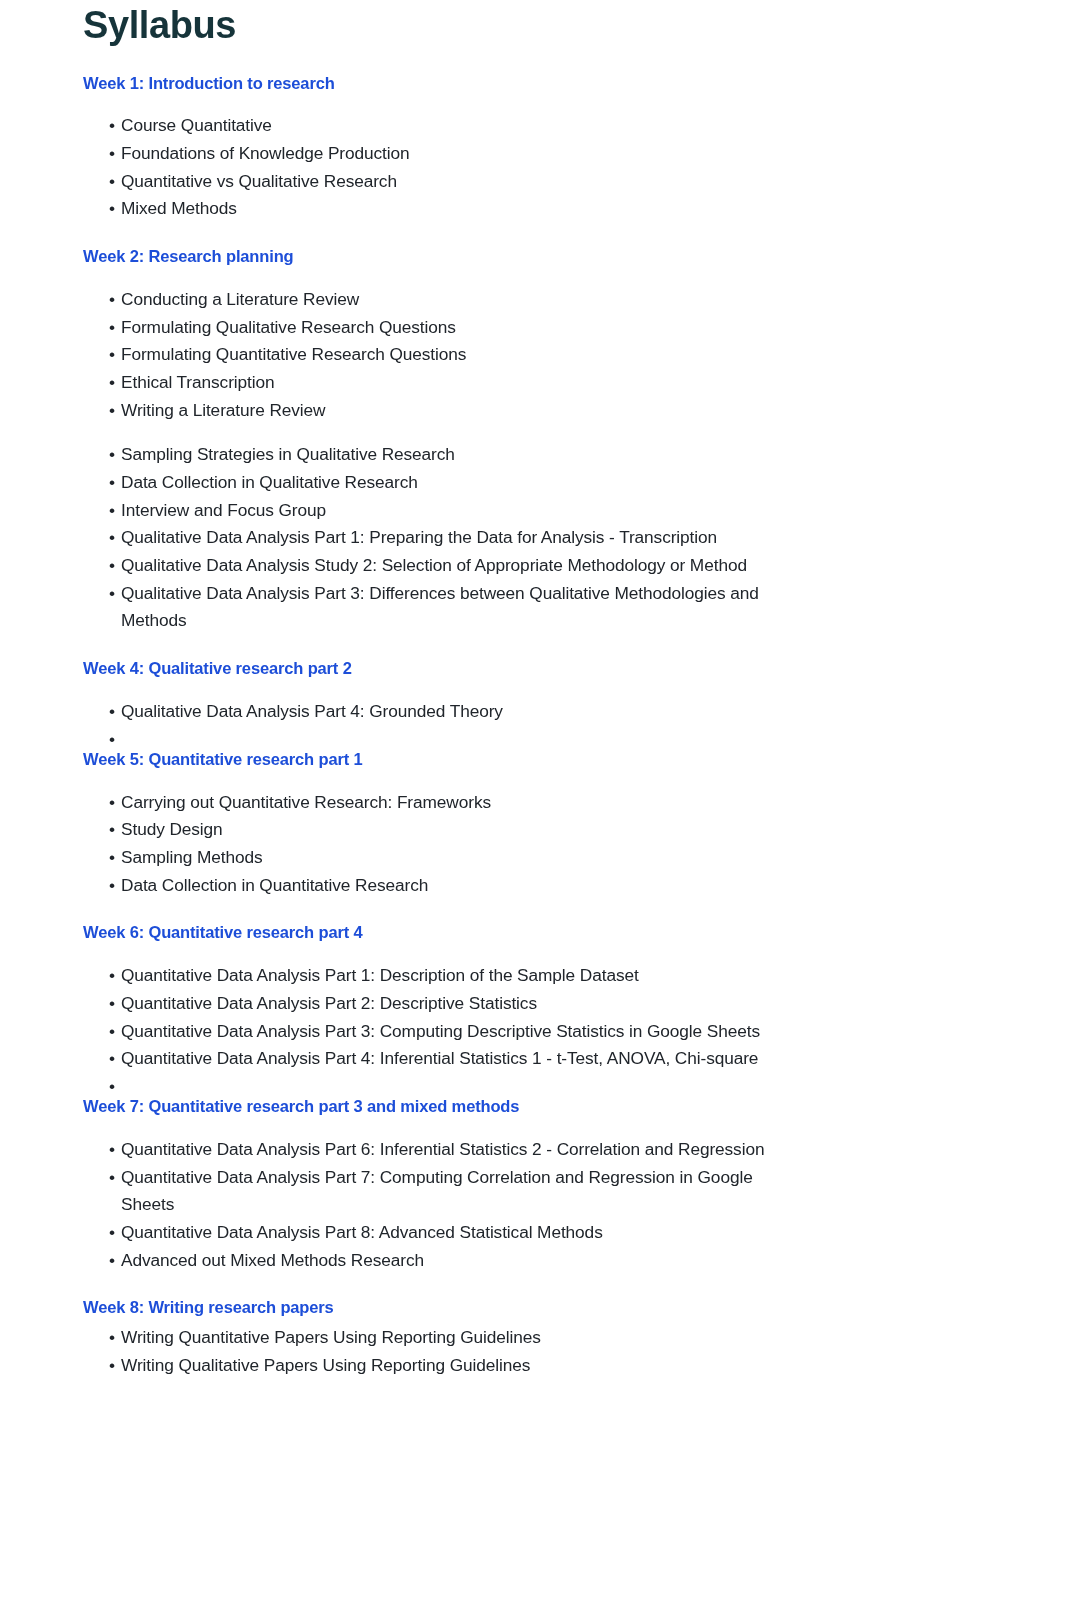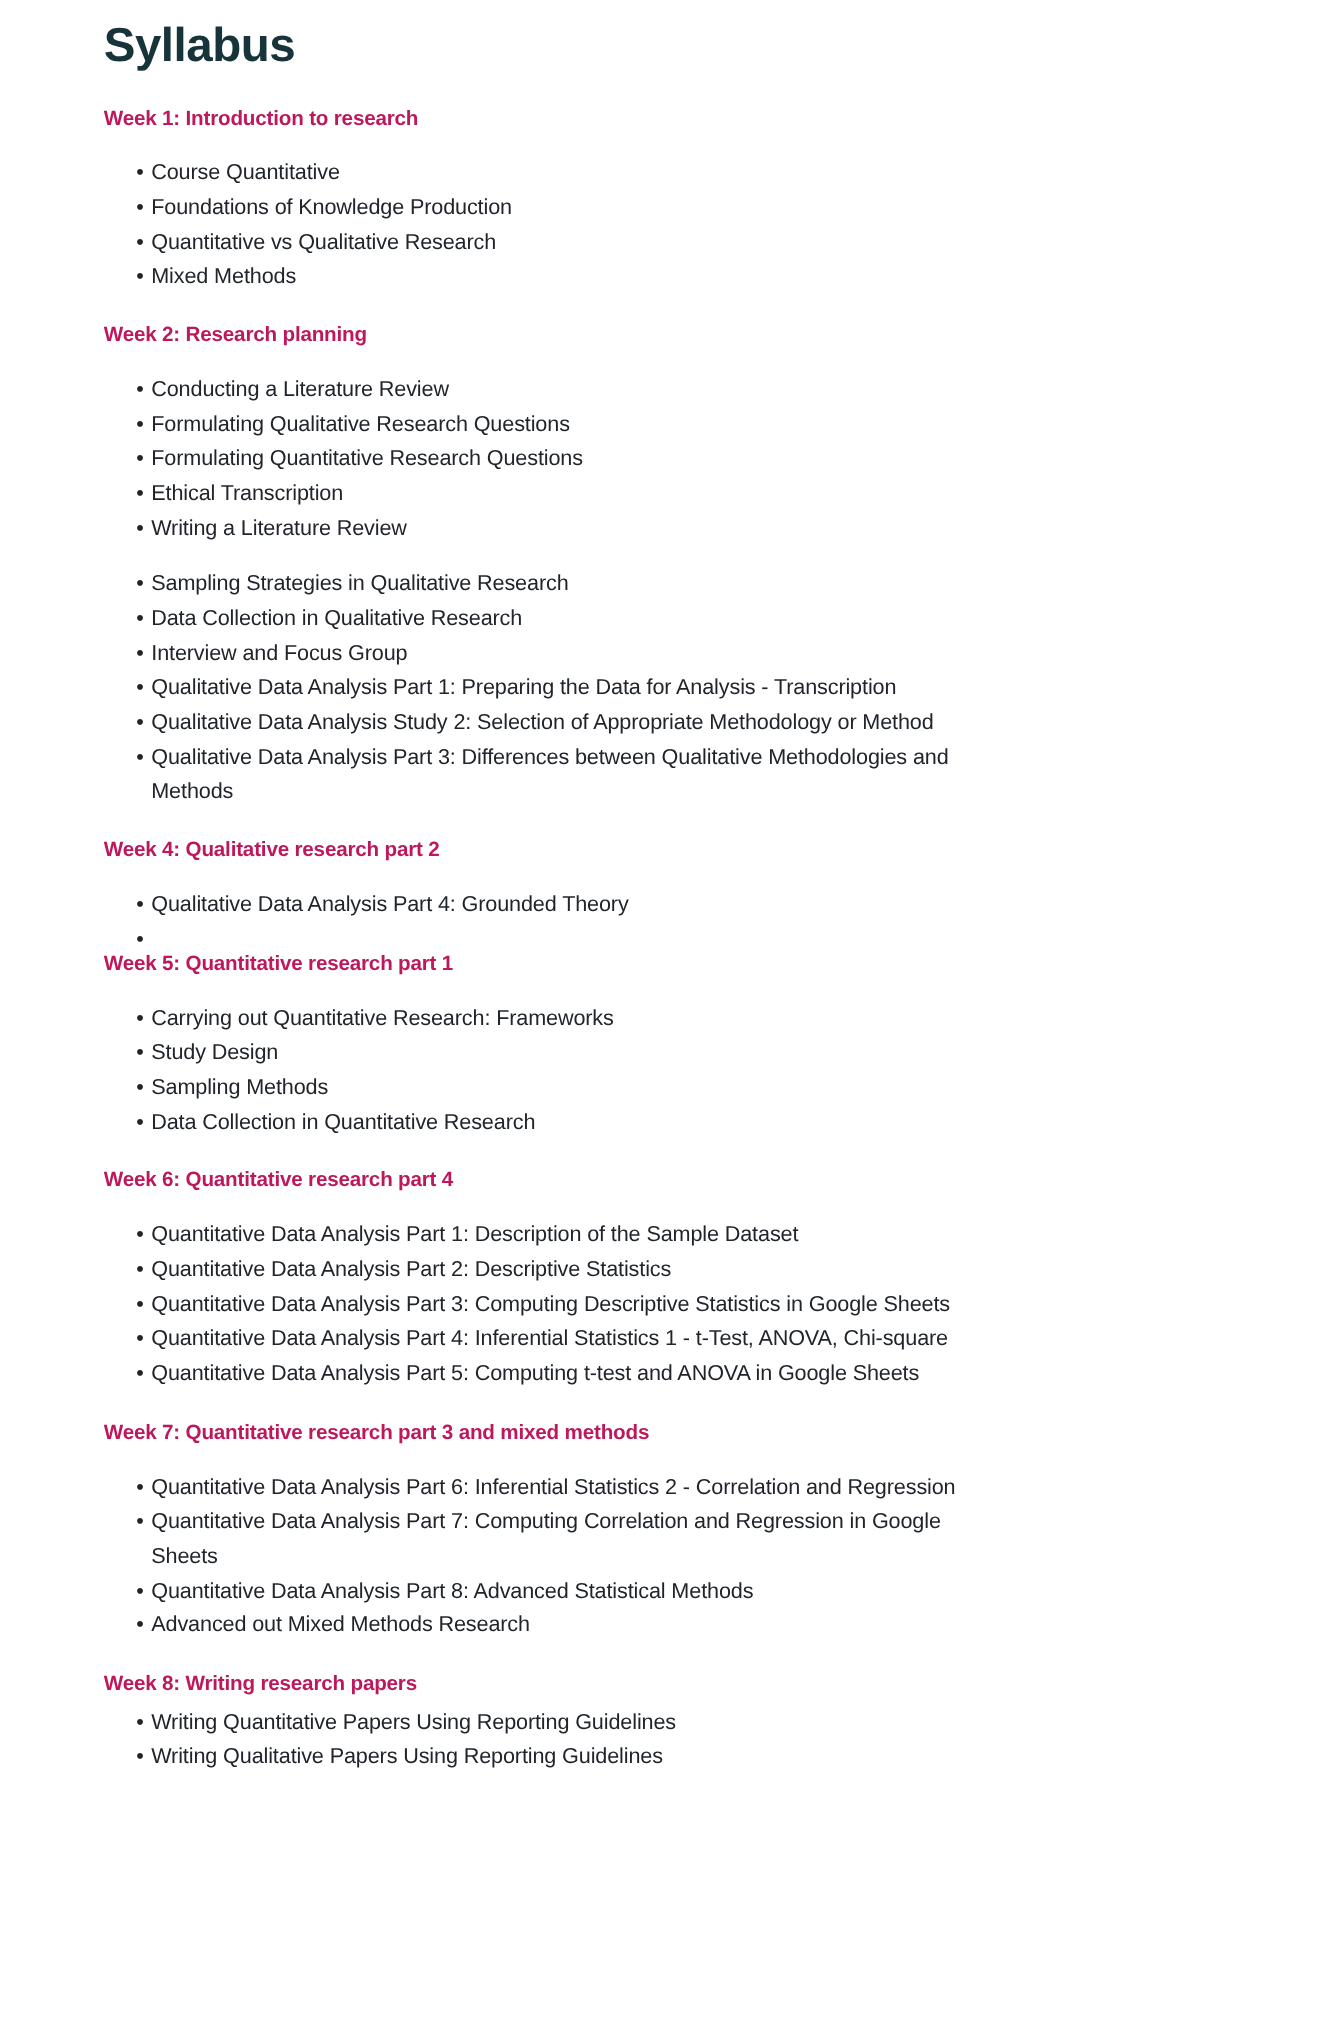--- a/index.html
+++ b/index.html
@@ -18,30 +18,30 @@
     padding: 0 0 0 83px;
     box-sizing: border-box;
     width: 1065px;
   }
   .doc-title {
     font-size: 38px;
     font-weight: bold;
     color: #16343a;
     letter-spacing: -0.4px;
     margin: 0;
-    padding-top: 14px;
+    padding-top: 2px;
     line-height: 1.25;
   }
   .week-block {
     margin: 0;
   }
   .week-heading {
     font-size: 16.5px;
     font-weight: bold;
-    color: #be185d;
+    color: #1d4ed8;
     margin: 0;
     padding-top: 22px;
     line-height: 1.45;
     letter-spacing: -0.15px;
   }
   .week-block.tight .week-heading {
     padding-top: 22px;
   }
   .topic-list {
     list-style: none;
@@ -122,21 +122,21 @@
           <li class="topic-item"><span class="bullet">•</span><span>Data Collection in Quantitative Research</span></li>
         </ul>
       </section>
       <section class="week-block">
         <h2 class="week-heading">Week 6: Quantitative research part 4</h2>
         <ul class="topic-list">
           <li class="topic-item"><span class="bullet">•</span><span>Quantitative Data Analysis Part 1: Description of the Sample Dataset</span></li>
           <li class="topic-item"><span class="bullet">•</span><span>Quantitative Data Analysis Part 2: Descriptive Statistics</span></li>
           <li class="topic-item"><span class="bullet">•</span><span>Quantitative Data Analysis Part 3: Computing Descriptive Statistics in Google Sheets</span></li>
           <li class="topic-item"><span class="bullet">•</span><span>Quantitative Data Analysis Part 4: Inferential Statistics 1 - t-Test, ANOVA, Chi-square</span></li>
-          <li class="topic-item"><span class="bullet">•</span><span>Quantitative Data Analysis Part 5: Computing t-test and ANOVA in Google Sheets</span></li>
+          <li class="topic-item"><span class="bullet">•</span></li>
         </ul>
       </section>
       <section class="week-block">
         <h2 class="week-heading">Week 7: Quantitative research part 3 and mixed methods</h2>
         <ul class="topic-list">
           <li class="topic-item"><span class="bullet">•</span><span>Quantitative Data Analysis Part 6: Inferential Statistics 2 - Correlation and Regression</span></li>
           <li class="topic-item"><span class="bullet">•</span><span>Quantitative Data Analysis Part 7: Computing Correlation and Regression in Google Sheets</span></li>
           <li class="topic-item"><span class="bullet">•</span><span>Quantitative Data Analysis Part 8: Advanced Statistical Methods</span></li>
           <li class="topic-item"><span class="bullet">•</span><span>Advanced out Mixed Methods Research</span></li>
         </ul>

